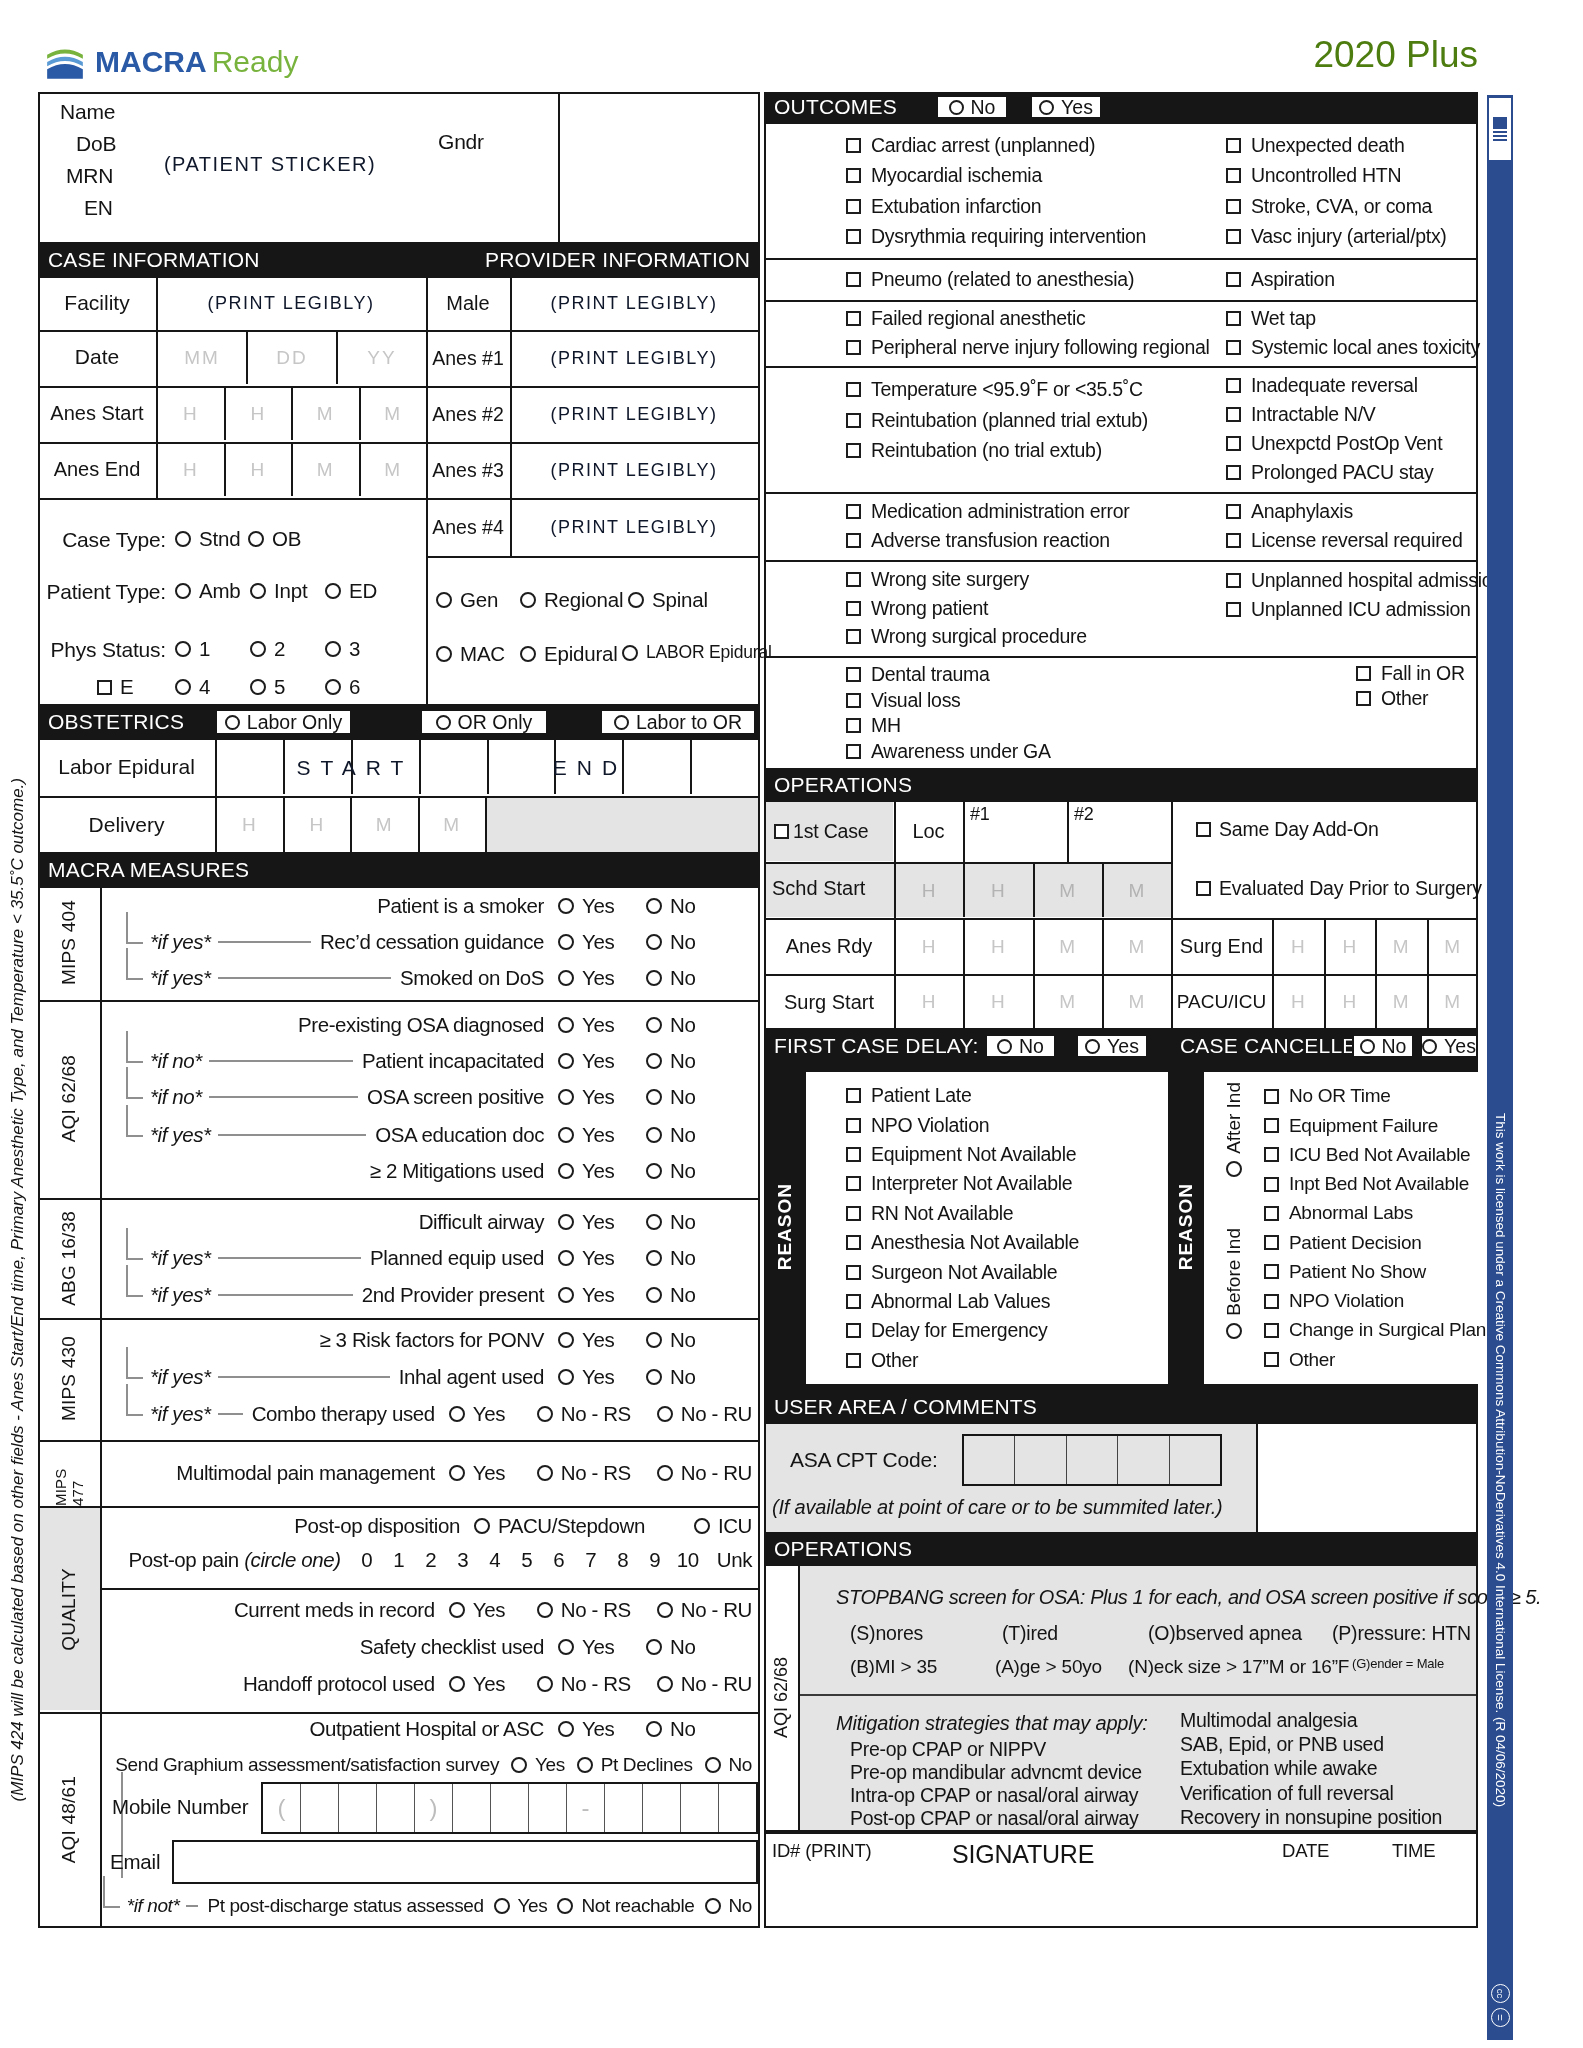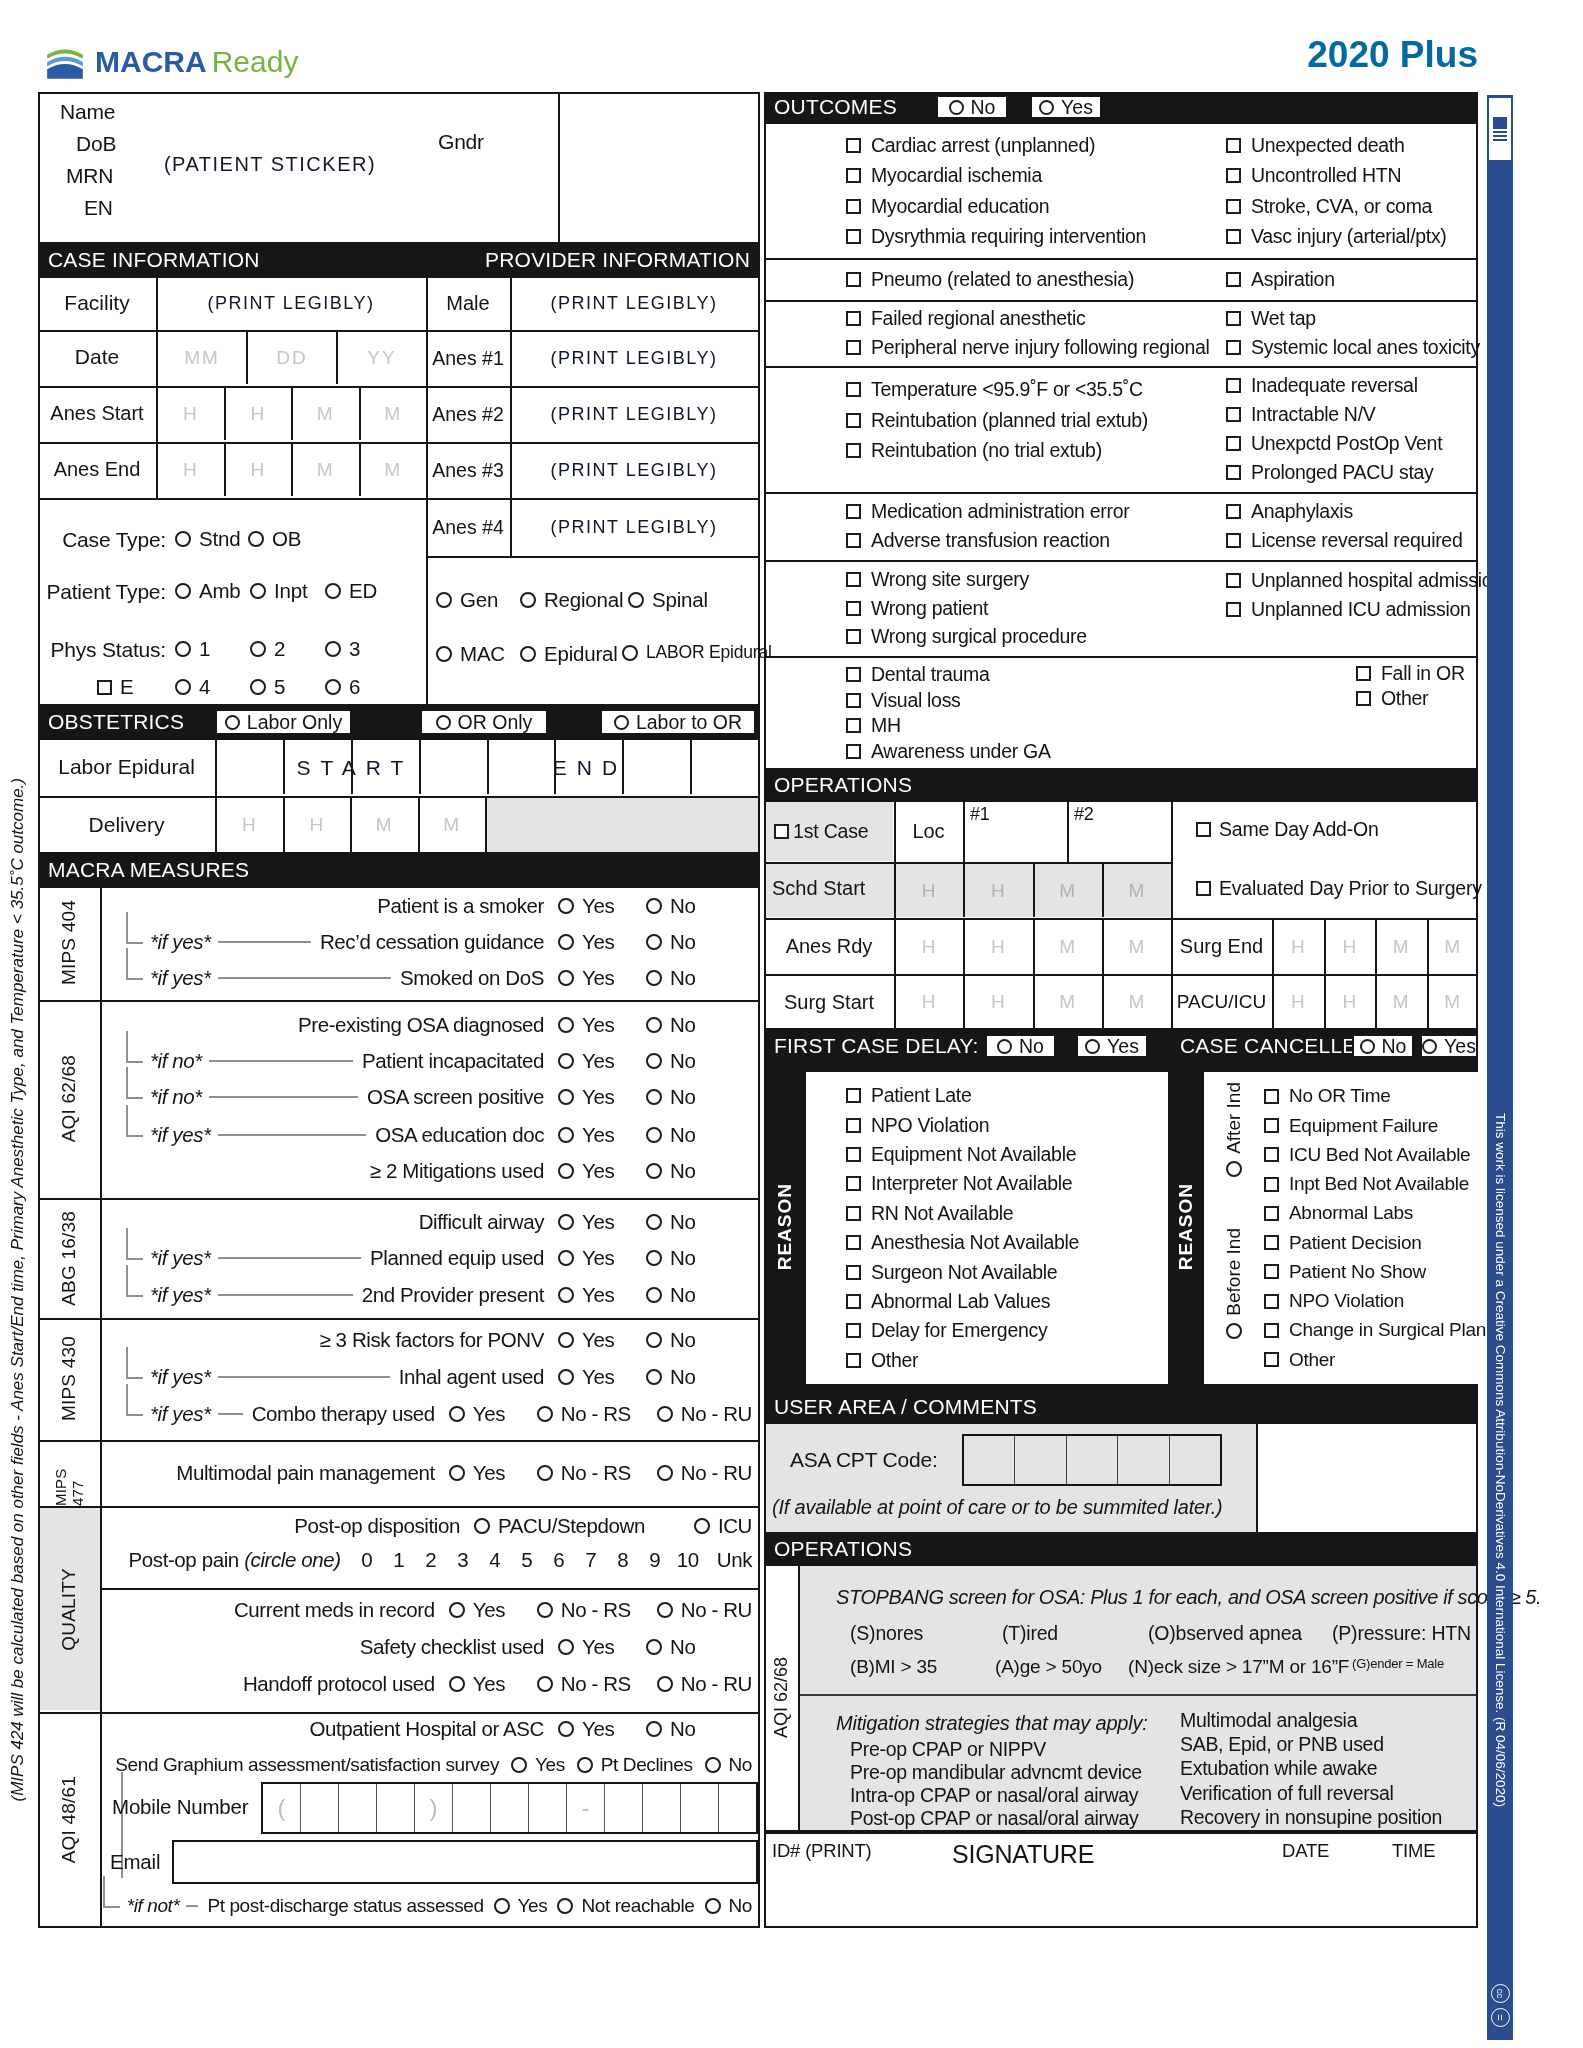--- a/index.html
+++ b/index.html
@@ -68,21 +68,21 @@
 
   <div class="a" style="left:44px;top:42px;display:flex;align-items:center;gap:9px">
     <svg width="42" height="40" viewBox="0 0 40 38">
       <path d="M3 12 Q20 2 37 12 L37 16 Q20 6 3 16 Z" fill="#78b33e"></path>
       <path d="M3 19 Q20 9 37 19 L37 23 Q20 13 3 23 Z" fill="#5b9bd5"></path>
       <path d="M3 26 Q20 16 37 26 L37 35 L3 35 Z" fill="#2a5aa6"></path>
     </svg>
     <span style="font-size:30px;font-weight:bold;color:#2a5aa6">MACRA</span>
     <span style="font-size:30px;color:#78b33e;margin-left:-4px">Ready</span>
   </div>
-  <div class="a" style="right:105px;top:34px;font-size:37px;font-weight:700;color:#0369a1">2020 Plus</div>
+  <div class="a" style="right:105px;top:34px;font-size:37px;font-weight:400;color:#4d7c0f">2020 Plus</div>
 
   <div class="a ctr" style="left:2px;top:650px;width:32px;height:1280px">
     <span class="vtx it" style="font-size:17px;white-space:nowrap">(MIPS 424 will be calculated based on other fields - Anes Start/End time, Primary Anesthetic Type, and Temperature &lt; 35.5˚C outcome.)</span>
   </div>
 
   <div class="bx" style="left:38px;top:92px;width:722px;height:152px"></div>
   <div class="vl" style="left:558px;top:92px;height:152px"></div>
   <span class="lab" style="left:60px;top:100px">Name</span>
   <span class="lab" style="left:76px;top:132px">DoB</span>
   <span class="lab" style="left:66px;top:164px">MRN</span>
@@ -728,21 +728,21 @@
       <div class="ck">
         <span class="cb"></span>
         <span>Cardiac arrest (unplanned)</span>
       </div>
       <div class="ck">
         <span class="cb"></span>
         <span>Myocardial ischemia</span>
       </div>
       <div class="ck">
         <span class="cb"></span>
-        <span>Myocardial education</span>
+        <span>Extubation infarction</span>
       </div>
       <div class="ck">
         <span class="cb"></span>
         <span>Dysrythmia requiring intervention</span>
       </div>
     </div>
   <div class="gcol" style="left:1226px;top:126px;height:130px">
       <div class="ck">
         <span class="cb"></span>
         <span>Unexpected death</span>

